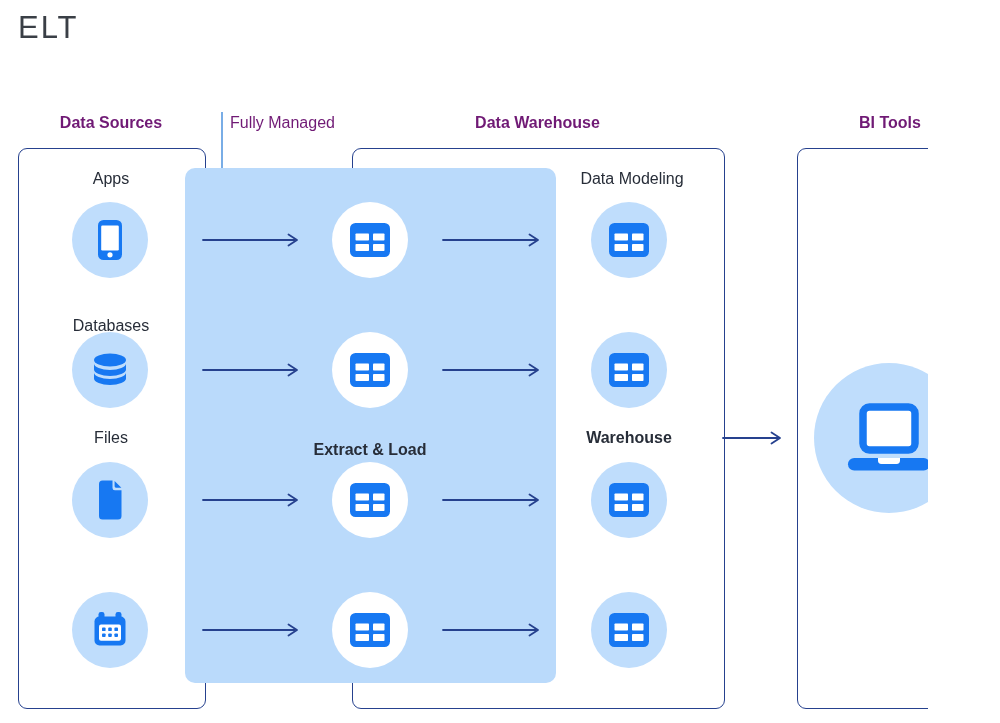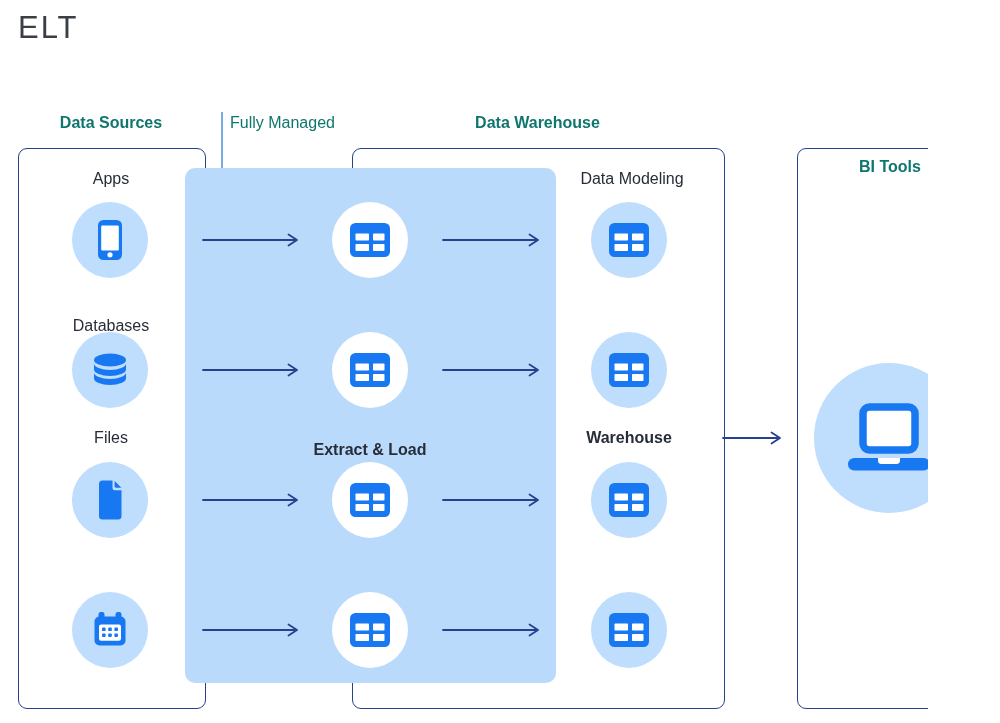--- a/index.html
+++ b/index.html
@@ -5,21 +5,21 @@
   html,body{margin:0;padding:0;background:#ffffff;}
   .canvas{
     position:relative;width:928px;height:723px;background:#ffffff;
     font-family:"Liberation Sans",sans-serif;overflow:hidden;
   }
   .title{
     position:absolute;left:18px;top:10px;font-size:31px;font-weight:400;
     letter-spacing:2px;color:#3a3f46;
   }
   .hdr{
-    position:absolute;top:114px;font-size:16px;font-weight:700;color:#0f766e;
+    position:absolute;top:114px;font-size:16px;font-weight:700;color:#701a75;
     text-align:center;line-height:18px;white-space:nowrap;
   }
   .hdr.regular{font-weight:400;text-align:center;}
   .connector{
     position:absolute;left:221px;top:112px;width:2px;height:57px;background:#79ade6;z-index:1;
   }
   .frame{
     position:absolute;border:1.5px solid #26418e;border-radius:9px;background:transparent;z-index:1;
   }
   .frame.sources{left:18px;top:148px;width:186px;height:559px;}
@@ -49,21 +49,21 @@
 </head>
 <body>
 
 <div class="canvas">
 
   <div class="title">ELT</div>
 
   <div class="hdr" style="left:18px;width:186px;">Data Sources</div>
   <div class="hdr regular" style="left:230px;">Fully Managed</div>
   <div class="hdr" style="left:352px;width:371px;">Data Warehouse</div>
-  <div class="hdr" style="left:797px;width:186px;margin-top:44px;">BI Tools</div>
+  <div class="hdr" style="left:797px;width:186px;">BI Tools</div>
 
   <div class="connector"></div>
 
   <div class="frame sources"></div>
   <div class="frame warehouse"></div>
   <div class="frame bi"></div>
 
   <div class="panel"></div>
 
   <div class="lbl" style="left:18px;top:169px;width:186px;">Apps</div>

